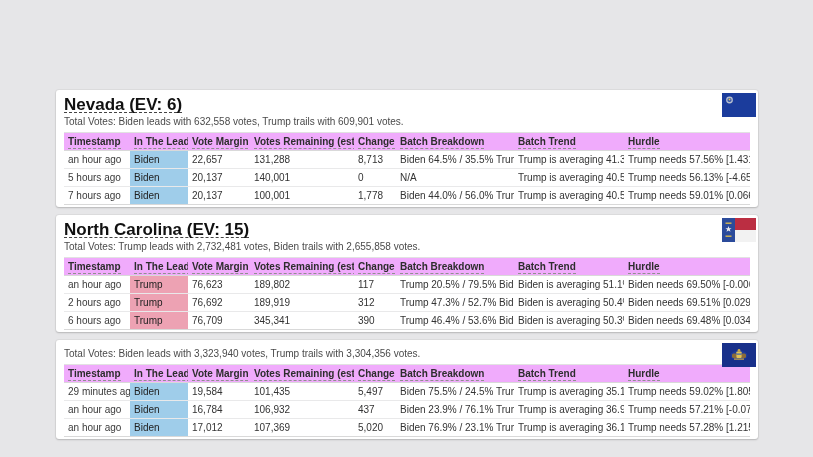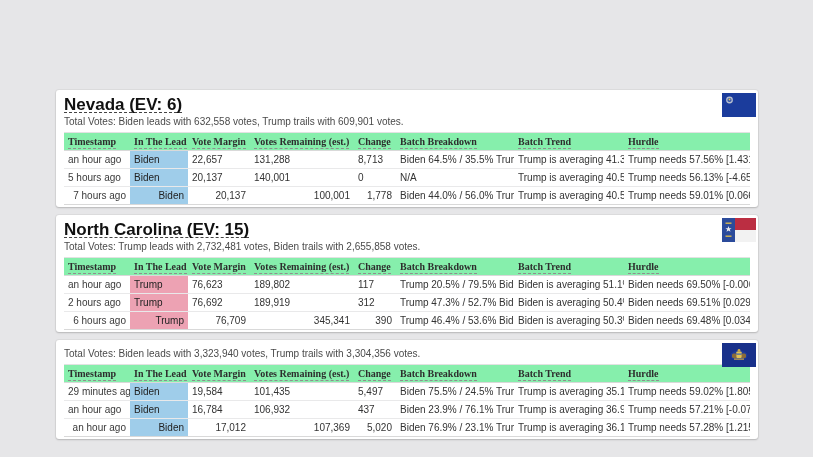--- a/index.html
+++ b/index.html
@@ -45,22 +45,21 @@
   }
   col.c-ts  { width: 66px; }
   col.c-lead{ width: 58px; }
   col.c-vm  { width: 62px; }
   col.c-vr  { width: 104px; }
   col.c-ch  { width: 42px; }
   col.c-bb  { width: 118px; }
   col.c-bt  { width: 110px; }
   col.c-hu  { width: auto; }
   thead tr {
-    background: #86efac;
-    font-family: Liberation Serif, serif;
+    background: #f0abfc;
   }
   th {
     text-align: left;
     font-weight: bold;
     color: #2d2d2d;
     padding: 3px 4px;
     border-top: 1px solid #e2e2e2;
     border-bottom: 1px solid #d9d9d9;
     white-space: nowrap;
     overflow: hidden;
@@ -69,21 +68,21 @@
     border-bottom: 1px dashed #8f8f8f;
     padding-bottom: 1px;
   }
   td {
     padding: 3px 4px;
     border-bottom: 1px solid #e9e9ea;
     white-space: nowrap;
     overflow: hidden;
     line-height: 11px;
   }
-  tbody tr:last-child td { border-bottom: 1px solid #d9d9d9; text-align: right; }
+  tbody tr:last-child td { border-bottom: 1px solid #d9d9d9; }
   td .u {
     border-bottom: 1px dashed #9a9a9a;
     padding-bottom: 15px;
     color: #3a3a3a;
   }
   td.lead-cell { color: #222; }
   .flag {
     position: absolute;
     top: 3px; right: 2px;
     width: 34px; height: 24px;

